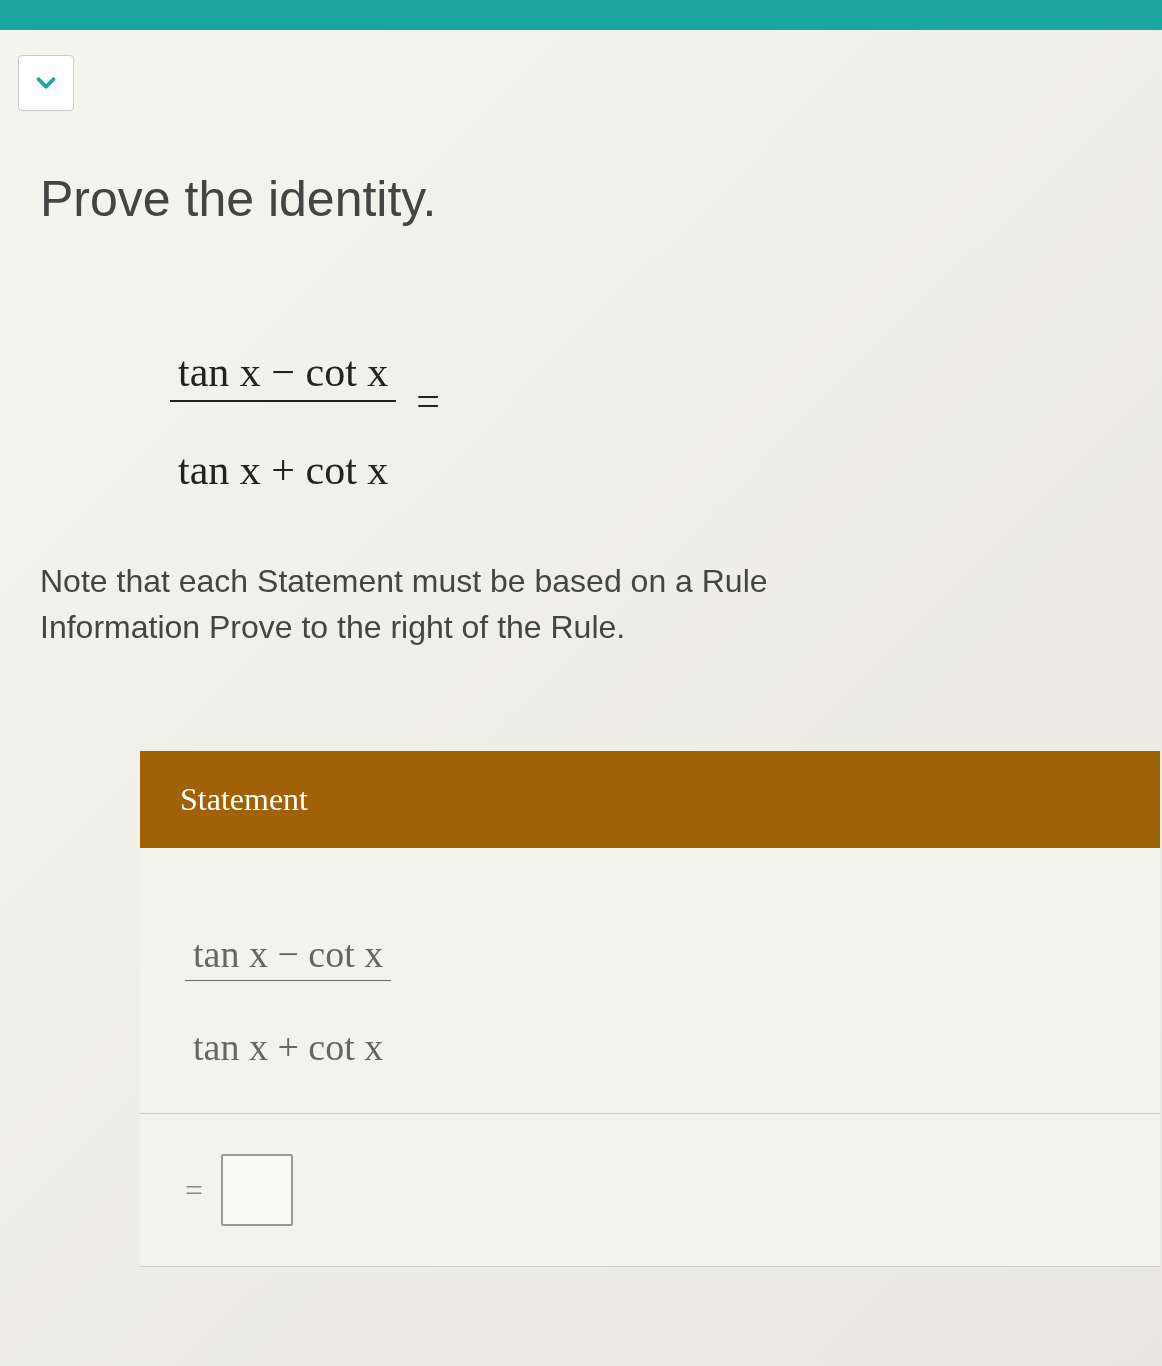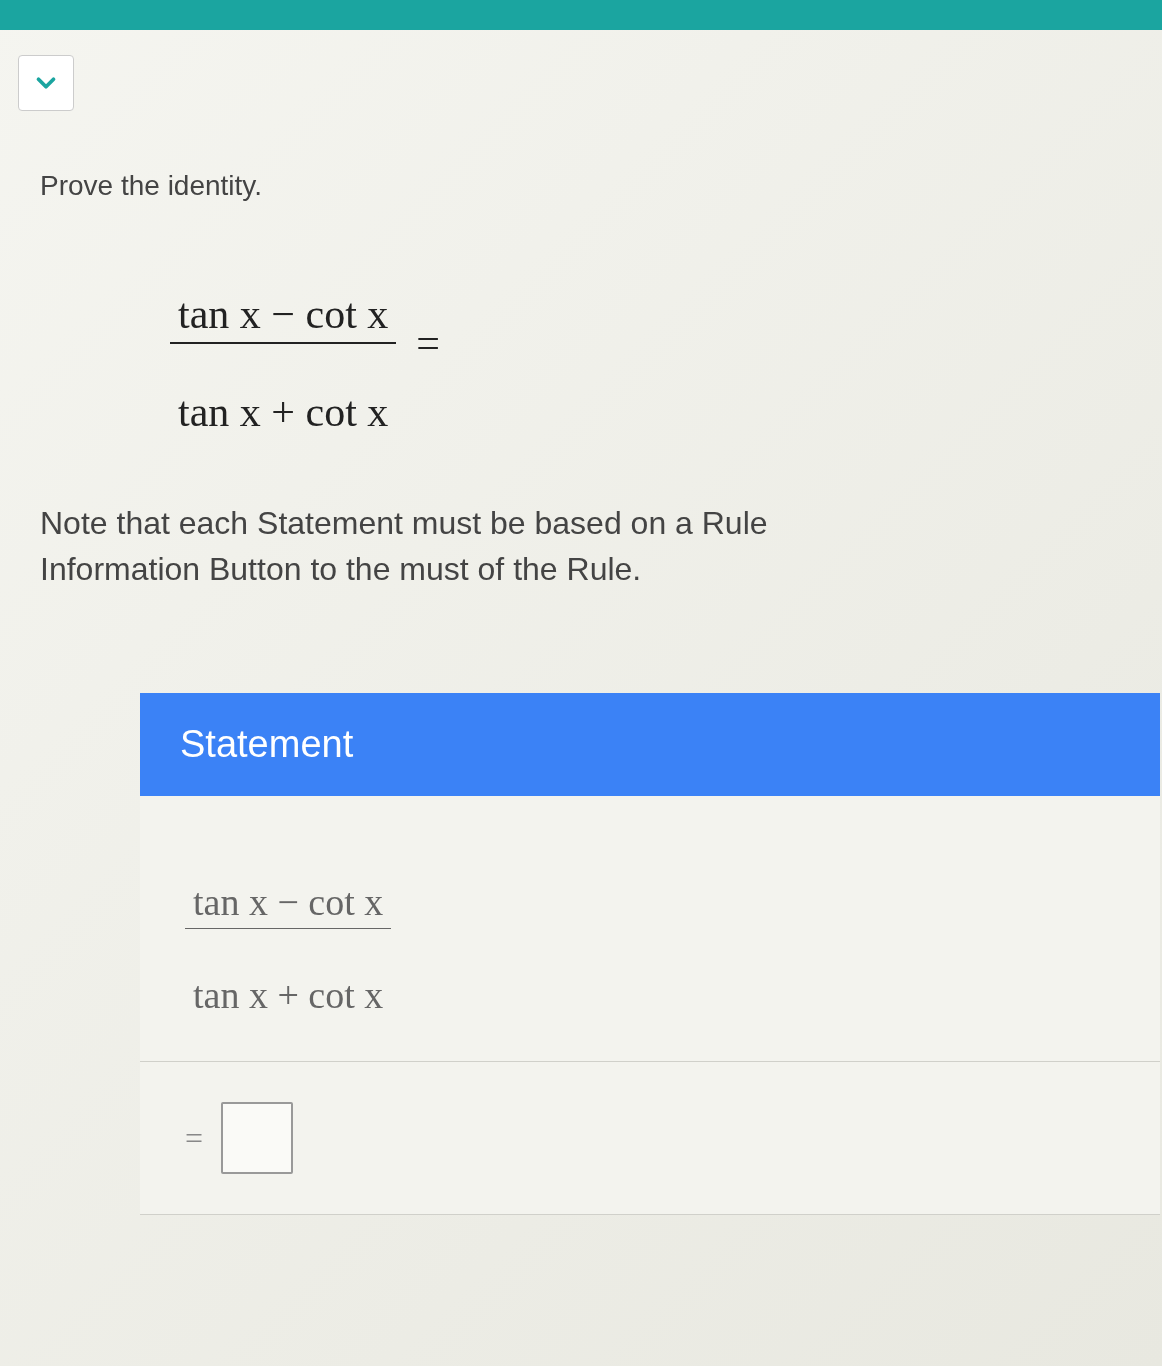--- a/index.html
+++ b/index.html
@@ -29,23 +29,23 @@
       align-items: center;
       justify-content: center;
       cursor: pointer;
     }
     .collapse-btn svg { width: 30px; height: 30px; }
     .content {
       padding: 140px 40px 0 40px;
       color: #333;
     }
     .prompt-text {
-      font-size: 28px;
+      font-size: 50px;
       color: #444;
-      margin-bottom: 44px;
+      margin-bottom: 76px;
     }
     .identity {
       display: flex;
       align-items: center;
       justify-content: flex-start;
       margin-left: 130px;
       margin-bottom: 60px;
       font-family: 'Times New Roman', serif;
       font-size: 42px;
       color: #222;
@@ -78,24 +78,25 @@
       color: #444;
       line-height: 1.45;
       margin-bottom: 100px;
       white-space: nowrap;
     }
     .proof-table {
       margin-left: 100px;
       width: 1020px;
     }
     .table-header {
-      background: #3b82f6;
+      background: #a16207;
       color: #fff;
       padding: 30px 40px;
-      font-size: 38px;
+      font-size: 32px;
+      font-family: Liberation Serif, serif;
     }
     .table-row {
       background: #f3f3ee;
       border-bottom: 1px solid #d0d0ca;
       padding: 40px 45px;
       min-height: 150px;
       display: flex;
       align-items: center;
     }
     .small-fraction {
@@ -144,21 +145,21 @@
     <span class="fraction">
       <span class="frac-num">tan x −  cot x</span>
       <span class="frac-line"></span>
       <span class="frac-den">tan x +  cot x</span>
     </span>
     <span class="eq">=</span>
   </div>
 
   <div class="note-text">
     <div>Note that each Statement must be based on a Rule</div>
-    <div>Information Button to the must of the Rule.</div>
+    <div>Information Prove to the right of the Rule.</div>
   </div>
 
   <div class="proof-table">
     <div class="table-header">Statement</div>
     <div class="table-row">
       <span class="small-fraction">
         <span class="frac-num">tan x  −   cot x</span>
         <span class="frac-line"></span>
         <span class="frac-den">tan x  +   cot x</span>
       </span>

